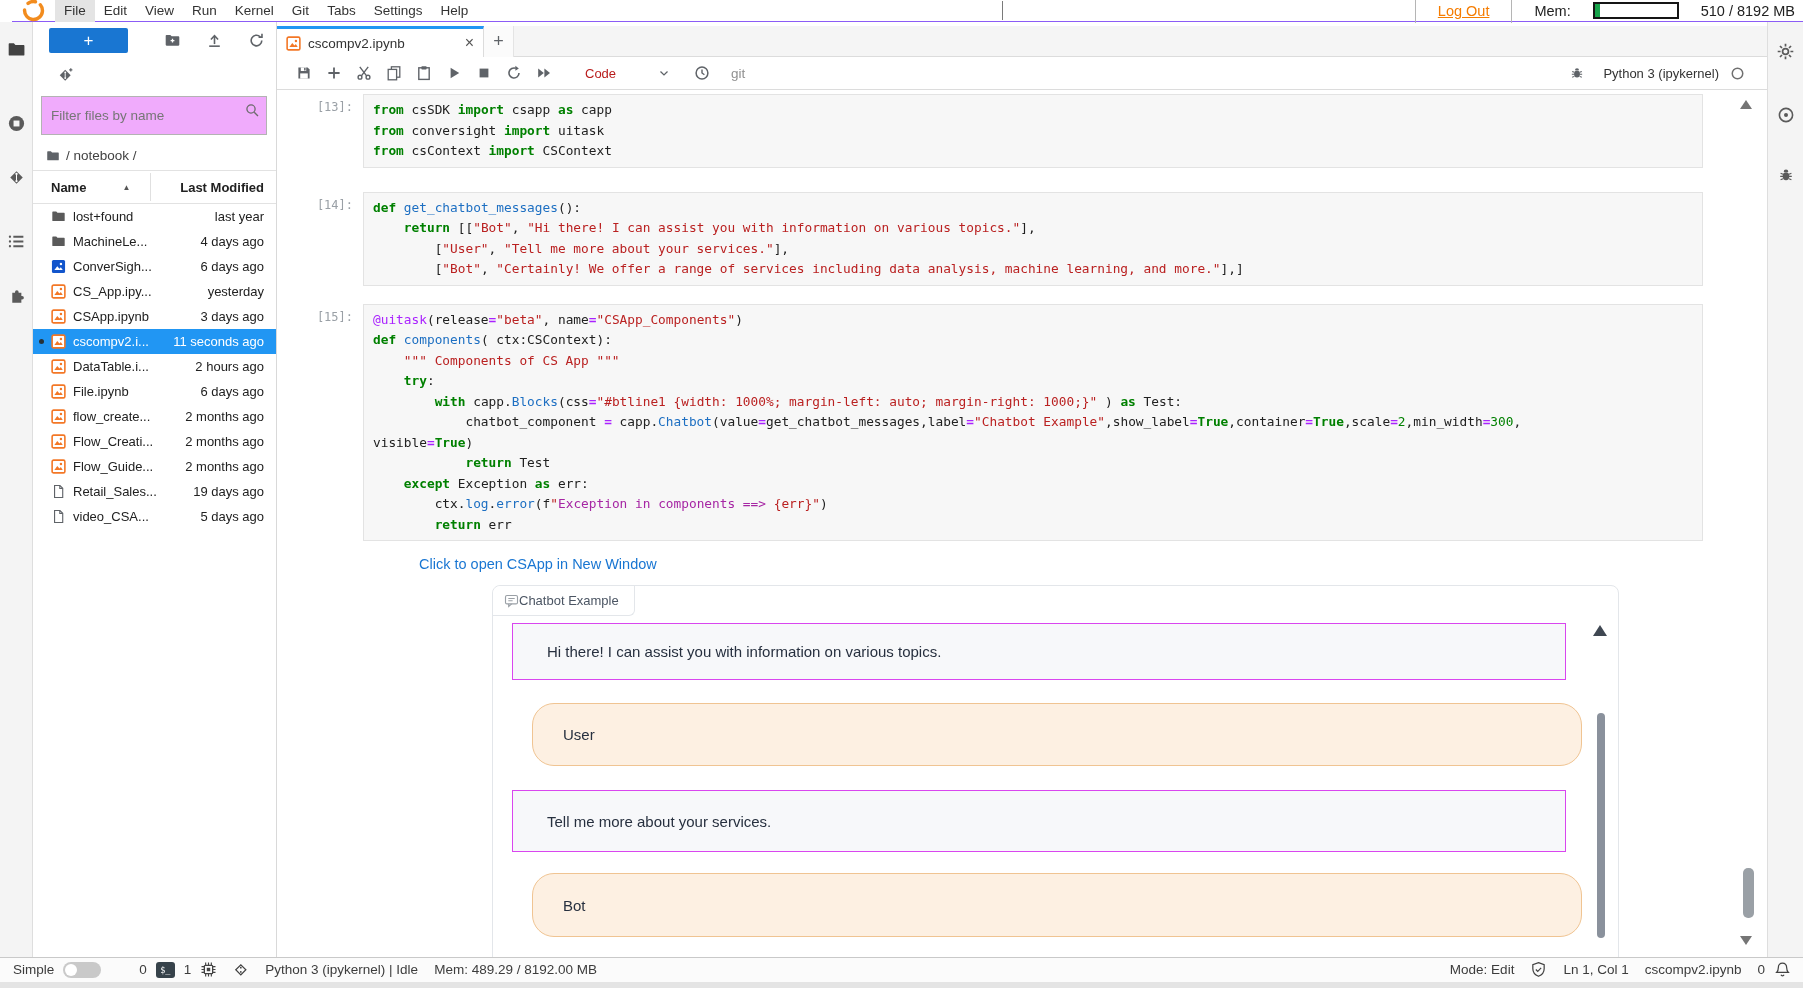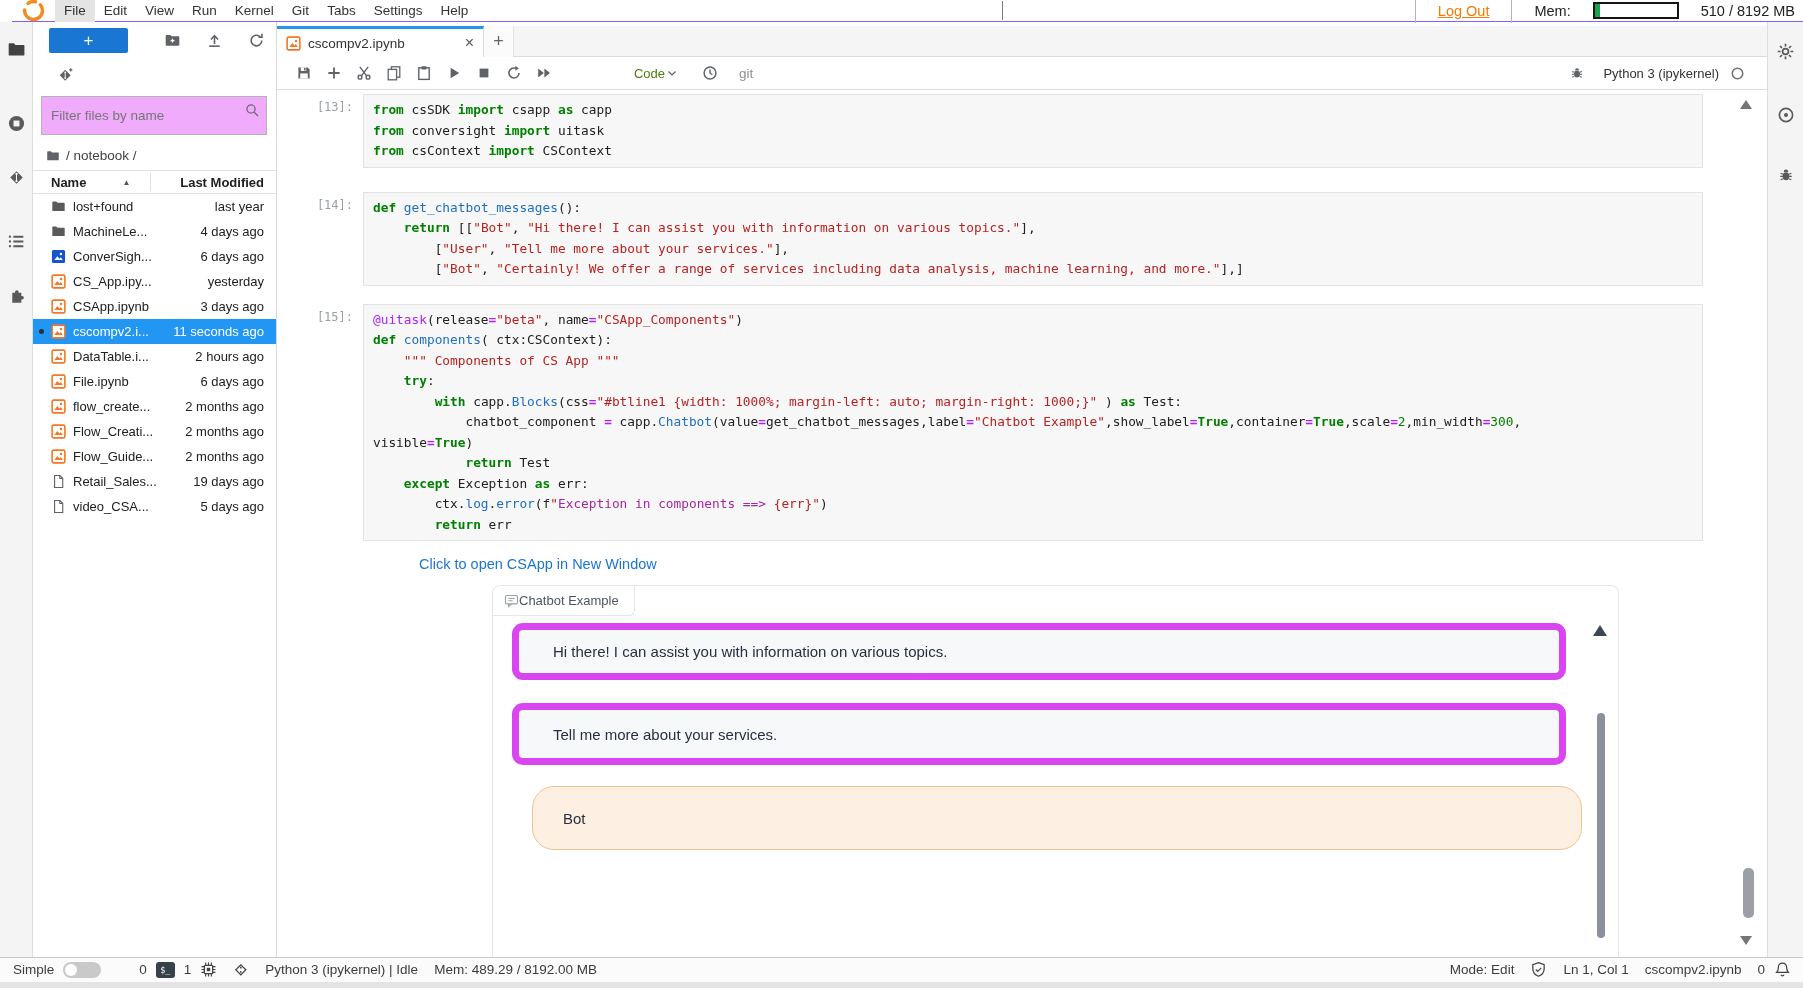--- a/index.html
+++ b/index.html
@@ -41,21 +41,21 @@
   .fb-new-btn { width:79px; height:25px; background:#1976d2; border-radius:2px; color:#fff;
                 display:flex; align-items:center; justify-content:center; font-size:17px; margin-right:12px; }
   .fb-actbtn { width:20px; height:20px; display:flex; align-items:center; justify-content:center; }
   .fb-git-row { padding:8px 0 2px 22px; }
   .fb-search { margin:9px 9px 6px 8px; position:relative; height:39px; border:1px solid #b3b3b3; background:#f0abfc; }
   .fb-search input { width:100%; height:100%; border:0; outline:none; padding:0 28px 0 9px;
                      font-size:13.5px; color:#555; font-family:"Liberation Sans",sans-serif; background:transparent; }
   .fb-search input::placeholder { color:#767676; }
   .fb-search .mag { position:absolute; right:6px; top:5px; }
   .fb-crumb { padding:7px 10px 7px 13px; display:flex; align-items:center; gap:6px; font-size:13.5px; color:#424242; }
-  .fb-head { height:24px; flex:none; border-top:1px solid #e2e2e2; border-bottom:1px solid #e2e2e2;
+  .fb-head { height:34px; flex:none; border-top:1px solid #e2e2e2; border-bottom:1px solid #e2e2e2;
              display:flex; align-items:center; font-size:13px; font-weight:bold; color:#212121; position:relative; }
   .fb-head .col-name { padding-left:18px; }
   .fb-head .sort { margin-left:36px; font-size:8px; color:#555; }
   .fb-head .col-divider { position:absolute; left:117px; top:2px; bottom:2px; width:1px; background:#e0e0e0; }
   .fb-head .col-mod { margin-left:auto; padding-right:12px; }
   .fb-list { flex:1; overflow:hidden; }
   .fb-row { height:25px; display:flex; align-items:center; font-size:13px; color:#212121; position:relative; }
   .fb-row .ficon { width:15px; height:15px; margin-left:18px; flex:none; display:flex; }
   .fb-row .fname { margin-left:7px; white-space:nowrap; overflow:hidden; }
   .fb-row .fmod { margin-left:auto; padding-right:12px; white-space:nowrap; }
@@ -66,22 +66,22 @@
   .main { flex:1; min-width:0; display:flex; flex-direction:column; background:#fff; padding-top:4px; }
   .tabbar { height:31px; flex:none; background:#f5f5f5; display:flex; align-items:stretch; border-bottom:1px solid #dcdcdc; }
   .tab { width:207px; background:#fff; border-top:3px solid #2196f3; border-right:1px solid #dcdcdc;
          display:flex; align-items:center; gap:7px; padding:0 9px; margin-bottom:-1px; font-size:13.5px; color:#333; }
   .tab .tab-close { margin-left:auto; color:#555; font-size:16px; line-height:1; }
   .plus-tab { width:30px; display:flex; align-items:center; justify-content:center; font-size:18px; color:#5f6368;
               background:#fbfbfb; border-right:1px solid #e4e4e4; margin-bottom:-1px; }
 
   .nbtoolbar { height:33px; flex:none; display:flex; align-items:center; border-bottom:1px solid #dcdcdc; padding:0 8px 0 12px; }
   .tbtn { width:30px; height:26px; display:flex; align-items:center; justify-content:center; }
-  .codesel { display:flex; align-items:center; justify-content:flex-end; width:98px; margin-left:28px;
-             padding:3px 6px; font-size:13px; color:#4d7c0f; }
+  .codesel { display:flex; align-items:center; justify-content:space-between; width:98px; margin-left:20px;
+             padding:3px 6px; font-size:13px; color:#b91c1c; }
   .clockbtn { margin-left:10px; }
   .gitlabel { color:#909090; font-size:13.5px; margin-left:14px; }
   .tb-right { margin-left:auto; display:flex; align-items:center; gap:11px; padding-right:14px; }
   .kernelname { font-size:13px; color:#333; }
 
   .content { position:relative; flex:1; overflow:hidden; background:#fff; }
 
   .cell { display:flex; margin-right:64px; }
   .cell.c13 { margin-top:4px; }
   .cell.c14 { margin-top:24px; }
@@ -102,21 +102,21 @@
 
   .out-link { display:inline-block; margin:15px 0 0 142px; color:#1976d2; font-size:14.5px; text-decoration:none; }
 
   .widget-card { position:relative; margin:12px 0 0 215px; width:1127px; height:430px;
                  border:1px solid #e3e6ea; border-radius:8px; background:#fff; }
   .chat-head { position:absolute; top:0; left:0; height:30px; padding:0 15px 0 11px; display:flex; align-items:center; gap:0;
                background:#fff; border-right:1px solid #e3e6ea; border-bottom:1px solid #e3e6ea;
                border-radius:8px 0 6px 0; font-size:13px; color:#4b5563; z-index:2; }
   .chat-body { position:absolute; top:30px; left:0; right:0; padding:7px 52px 0 19px; }
   .bubble { display:flex; align-items:center; font-size:15px; color:#27303f; }
-  .bubble.gray { border:7px solid #d946ef; background:#f7f8fa; border-radius:11px; height:57px; padding:0 34px; margin-bottom:23px; }
+  .bubble.gray { border:1px solid #d946ef; background:#f7f8fa; border-radius:0; height:57px; padding:0 34px; margin-bottom:23px; }
   .bubble.gray.b3 { height:62px; margin-bottom:21px; }
   .bubble.orange { background:#fdf0e2; border:1px solid #f0c492; border-radius:22px; height:63px;
                    padding:0 30px; margin-left:20px; margin-right:-16px; margin-bottom:24px; }
   .bubble.orange.b4 { height:64px; margin-bottom:21px; }
   .chat-up { position:absolute; top:39px; right:11px; width:0; height:0;
              border-left:7px solid transparent; border-right:7px solid transparent; border-bottom:11px solid #3f4752; }
   .chat-thumb { position:absolute; top:127px; right:13px; width:8px; height:225px; background:#8a919c; border-radius:4px; }
 
   .nb-scroll-up, .nb-scroll-down { position:absolute; right:15px; width:0; height:0;
              border-left:6px solid transparent; border-right:6px solid transparent; }
@@ -552,20 +552,23 @@
                 <rect x="1.6" y="2.6" width="12.8" height="9" rx="1.6" fill="none" stroke="#9aa0a6" stroke-width="1.2"></rect>
                 <path d="M5 11.6V14.4l3.2-2.8" fill="none" stroke="#9aa0a6" stroke-width="1.2"></path>
                 <path d="M4.6 5.8h6.8M4.6 8.2h4.6" stroke="#9aa0a6" stroke-width="1.1"></path>
               </svg>
             <span>Chatbot Example</span>
           </div>
           <div class="chat-body" id="chat-body">
               <div class="bubble gray">
                 <span>Hi there! I can assist you with information on various topics.</span>
               </div>
+              <div class="bubble orange">
+                <span>User</span>
+              </div>
               <div class="bubble gray b3">
                 <span>Tell me more about your services.</span>
               </div>
               <div class="bubble orange b4">
                 <span>Bot</span>
               </div>
             </div>
           <div class="chat-up"></div>
           <div class="chat-thumb"></div>
         </div>

